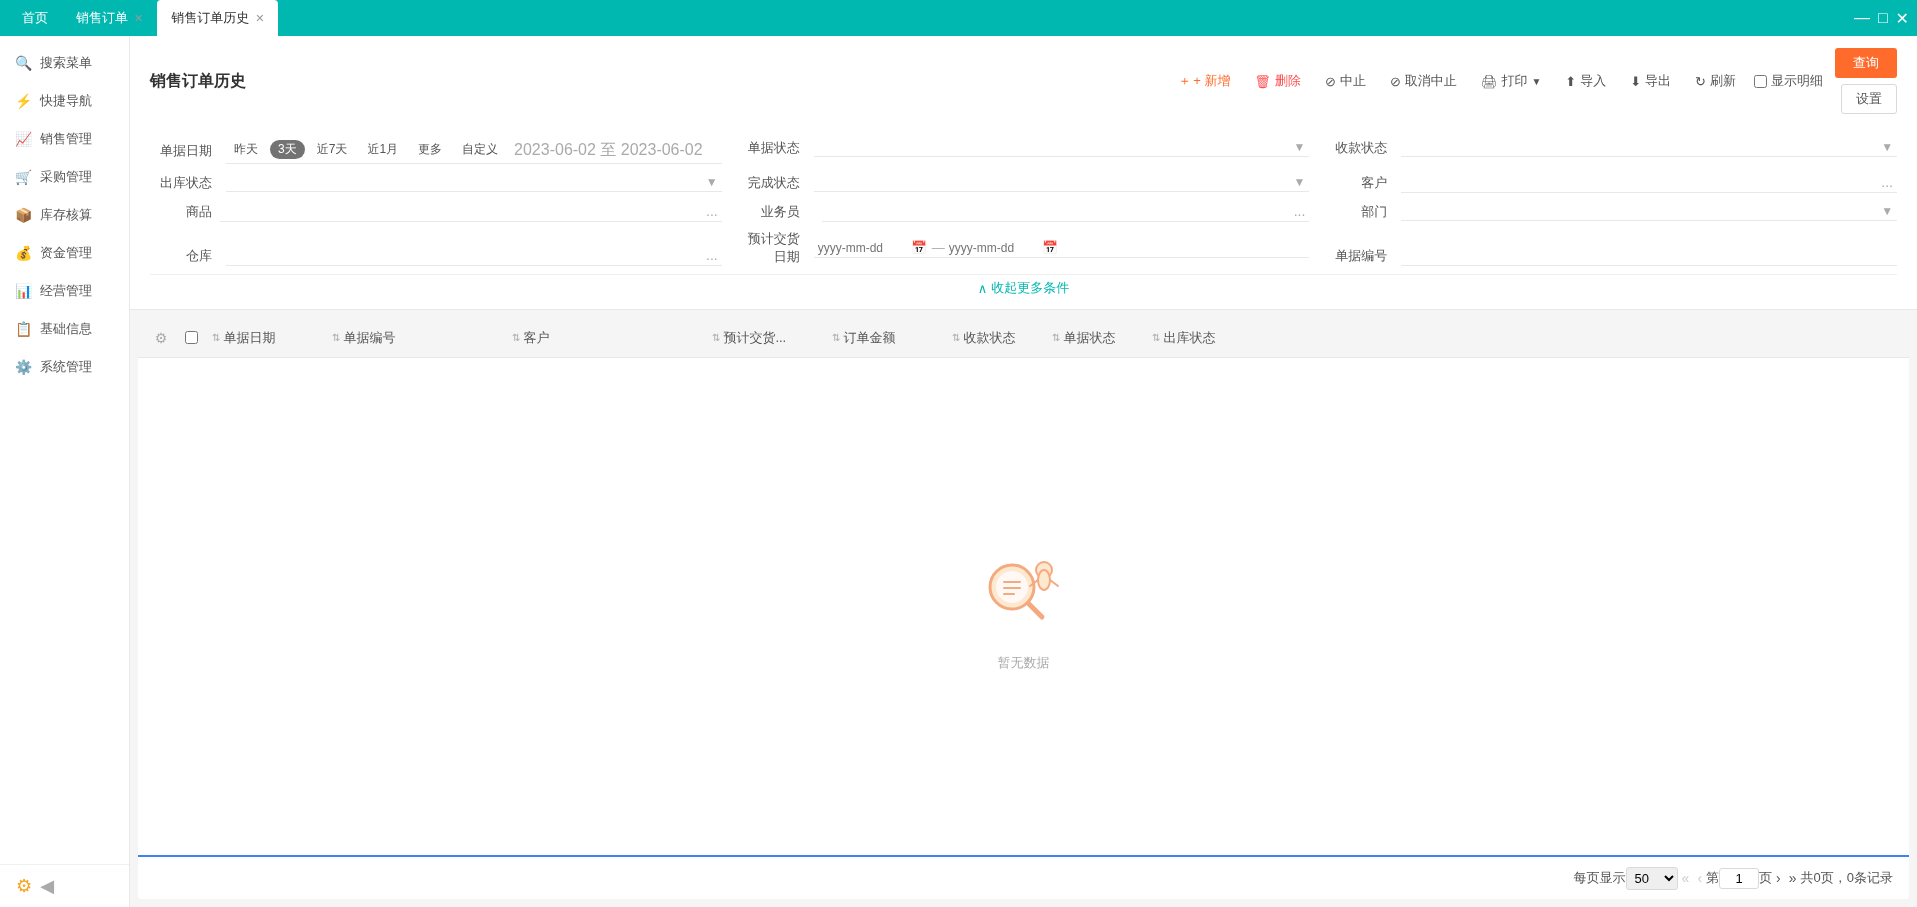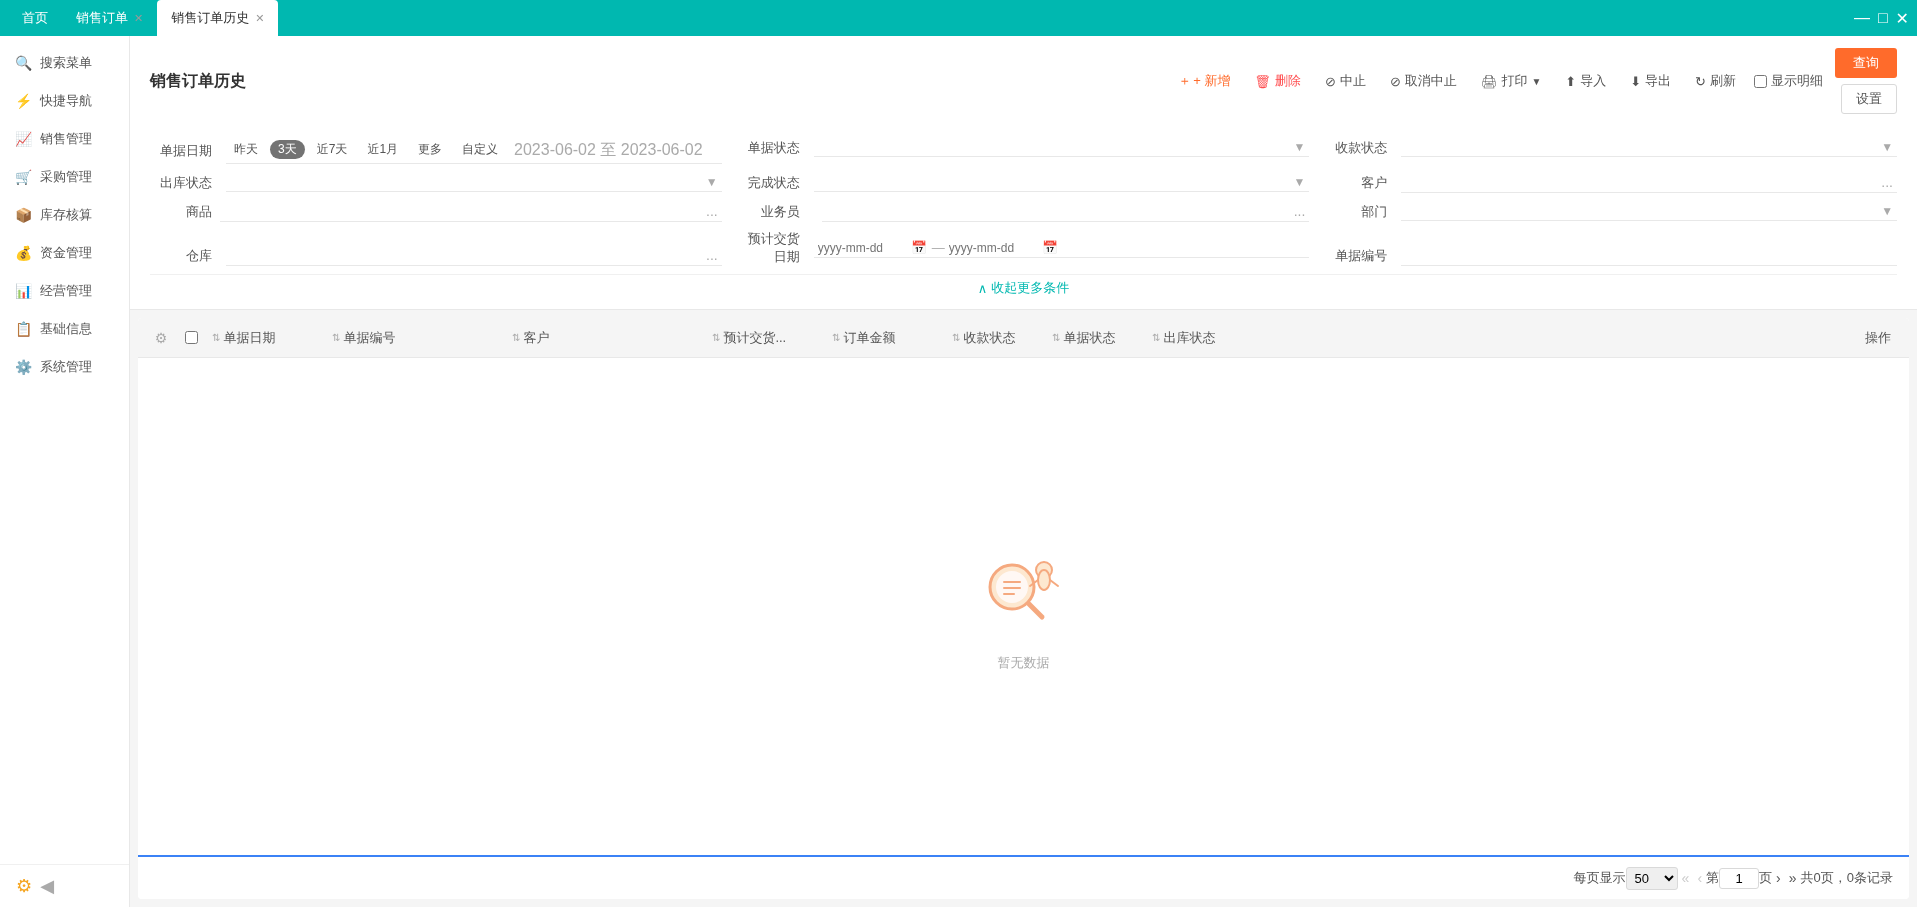--- a/index.html
+++ b/index.html
@@ -337,23 +337,20 @@
           <span>收款状态</span>
         </div>
         <div class="col-header col-status">
           <span style="color:#aaa;font-size:10px;">⇅</span>
           <span>单据状态</span>
         </div>
         <div class="col-header col-out">
           <span style="color:#aaa;font-size:10px;">⇅</span>
           <span>出库状态</span>
         </div>
-        <div class="col-header col-op">
-          <span>操作</span>
-        </div>
       </div>
 
       <div class="empty-state">
         <div class="empty-icon">
           <svg viewBox="0 0 100 100" xmlns="http://www.w3.org/2000/svg">
 
             <ellipse cx="38" cy="45" rx="22" ry="22" fill="#fde8d0" stroke="#f5a97f" stroke-width="3"></ellipse>
             <ellipse cx="38" cy="45" rx="16" ry="16" fill="#fff8f4"></ellipse>
 
             <line x1="30" y1="40" x2="46" y2="40" stroke="#f5a97f" stroke-width="2" stroke-linecap="round"></line>

